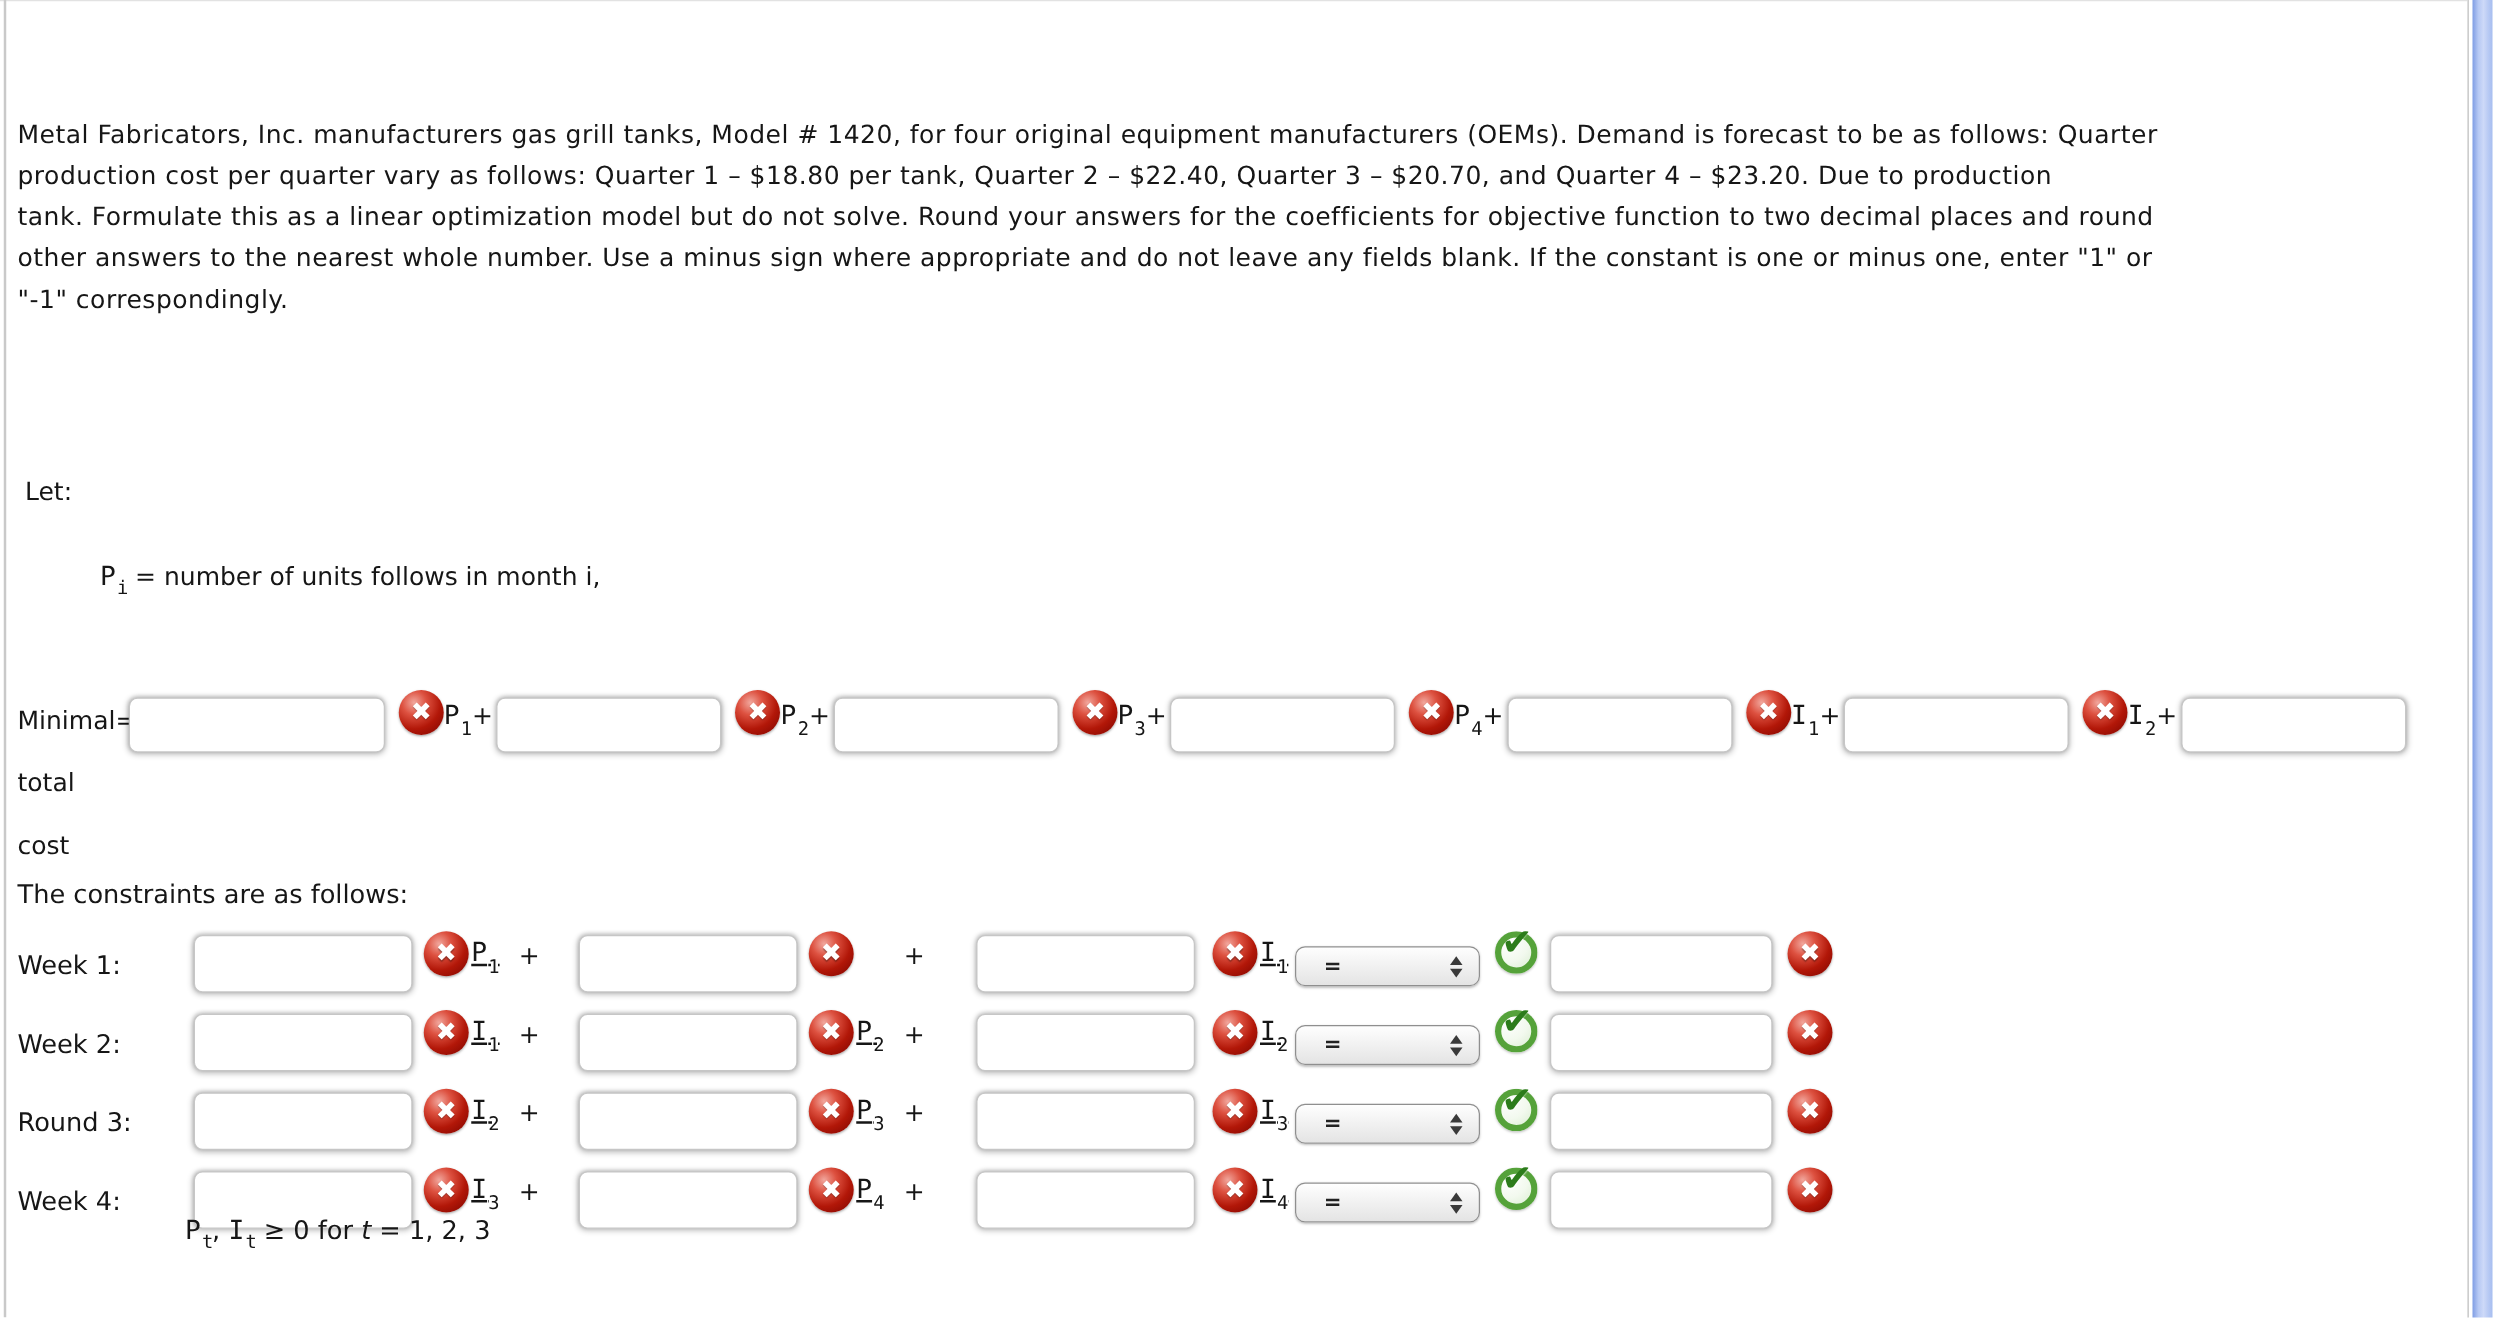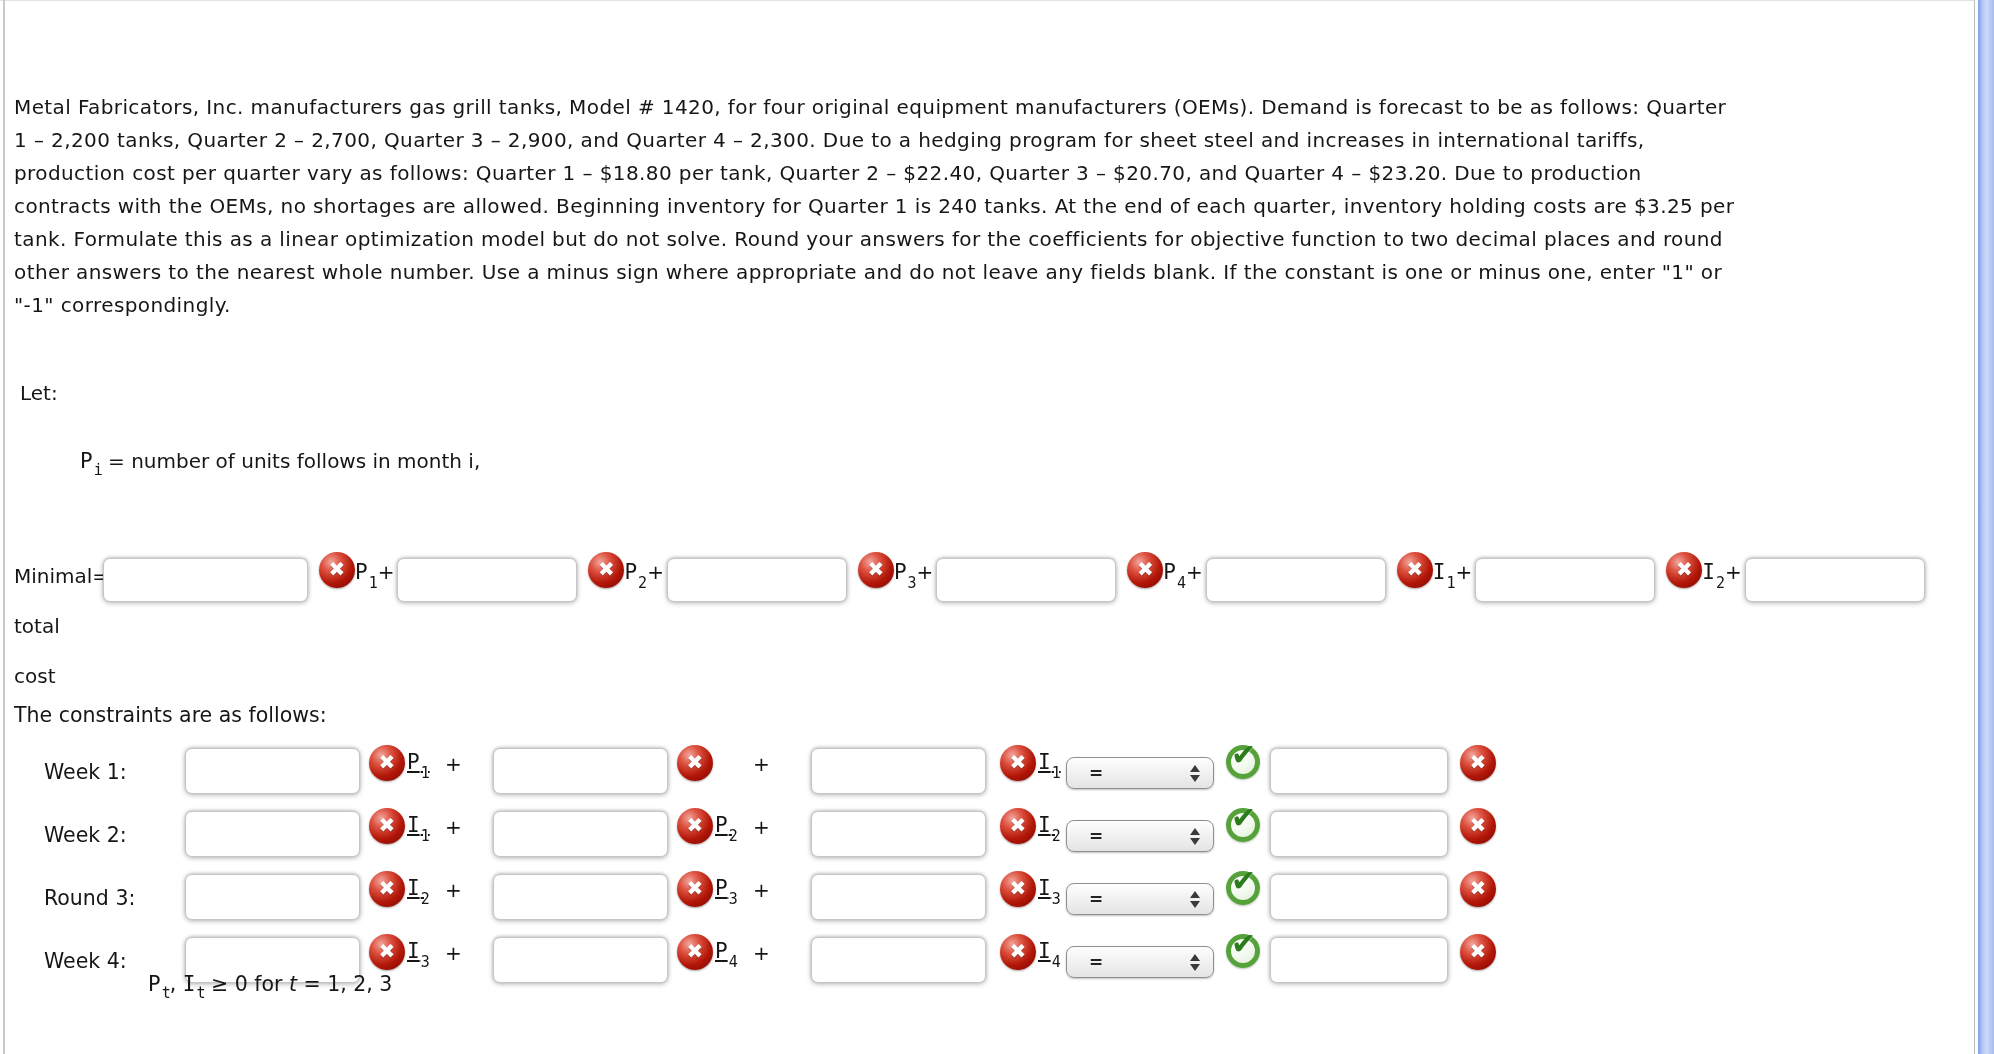--- a/index.html
+++ b/index.html
@@ -49,21 +49,21 @@
   }
   .objrow .xball { margin-left:11px; margin-top:0; }
   .xg { font-style:normal; color:#fff; font-size:20px; font-weight:bold; line-height:1;
         text-shadow:0 1px 1px rgba(0,0,0,.3); transform:translateY(-1px); }
 
   .term { margin-top:8px; font-size:21px; }
 
   .cheading { position:absolute; left:14px; top:703px; font-size:20.5px; }
 
   .crow { position:absolute; left:14px; display:flex; align-items:flex-start; white-space:nowrap; font-size:20px; }
-  .rlabel { flex:0 0 141px; margin-top:20px; font-size:20.5px;margin-left:30px; }
+  .rlabel { flex:0 0 141px; margin-top:20px; font-size:20.5px; }
   .crow .fbox { width:175px; height:46px; margin-top:8px; }
   .crow .fbox.m2 { margin-left:30px; }
   .crow .fbox.m3 { margin-left:40px; }
   .crow .fbox.rhs { margin-left:10px; width:178px; }
   .crow .xball { margin-left:9px; margin-top:5px; }
   .crow .xball.x3 { margin-left:14px; }
   .crow .xball.last { margin-left:12px; }
   .cvar { margin-left:2px; margin-top:10px; min-width:26px; display:inline-block; font-size:21px;text-decoration:underline; }
   .cplus { margin-left:12px; margin-top:12px; width:18px; font-size:20px; }
 
@@ -94,23 +94,21 @@
 </style>
 </head>
 <body>
 
 <div class="clip">
   <div class="topline"></div>
   <div class="leftline"></div>
 
   <div class="para">
     <div class="pl">Metal Fabricators, Inc. manufacturers gas grill tanks, Model # 1420, for four original equipment manufacturers (OEMs). Demand is forecast to be as follows: Quarter</div>
-    <div class="pl">1 – 2,200 tanks, Quarter 2 – 2,700, Quarter 3 – 2,900, and Quarter 4 – 2,300. Due to a hedging program for sheet steel and increases in international tariffs,</div>
     <div class="pl">production cost per quarter vary as follows: Quarter 1 – $18.80 per tank, Quarter 2 – $22.40, Quarter 3 – $20.70, and Quarter 4 – $23.20. Due to production</div>
-    <div class="pl">contracts with the OEMs, no shortages are allowed. Beginning inventory for Quarter 1 is 240 tanks. At the end of each quarter, inventory holding costs are $3.25 per</div>
     <div class="pl">tank. Formulate this as a linear optimization model but do not solve. Round your answers for the coefficients for objective function to two decimal places and round</div>
     <div class="pl">other answers to the nearest whole number. Use a minus sign where appropriate and do not leave any fields blank. If the constant is one or minus one, enter "1" or</div>
     <div class="pl">"-1" correspondingly.</div>
   </div>
 
   <div class="letlab">Let:</div>
 
   <div class="def def-p">
     <span class="mvar">P</span><span class="msub">i</span><span> = number of units follows in month i,</span>
   </div>

